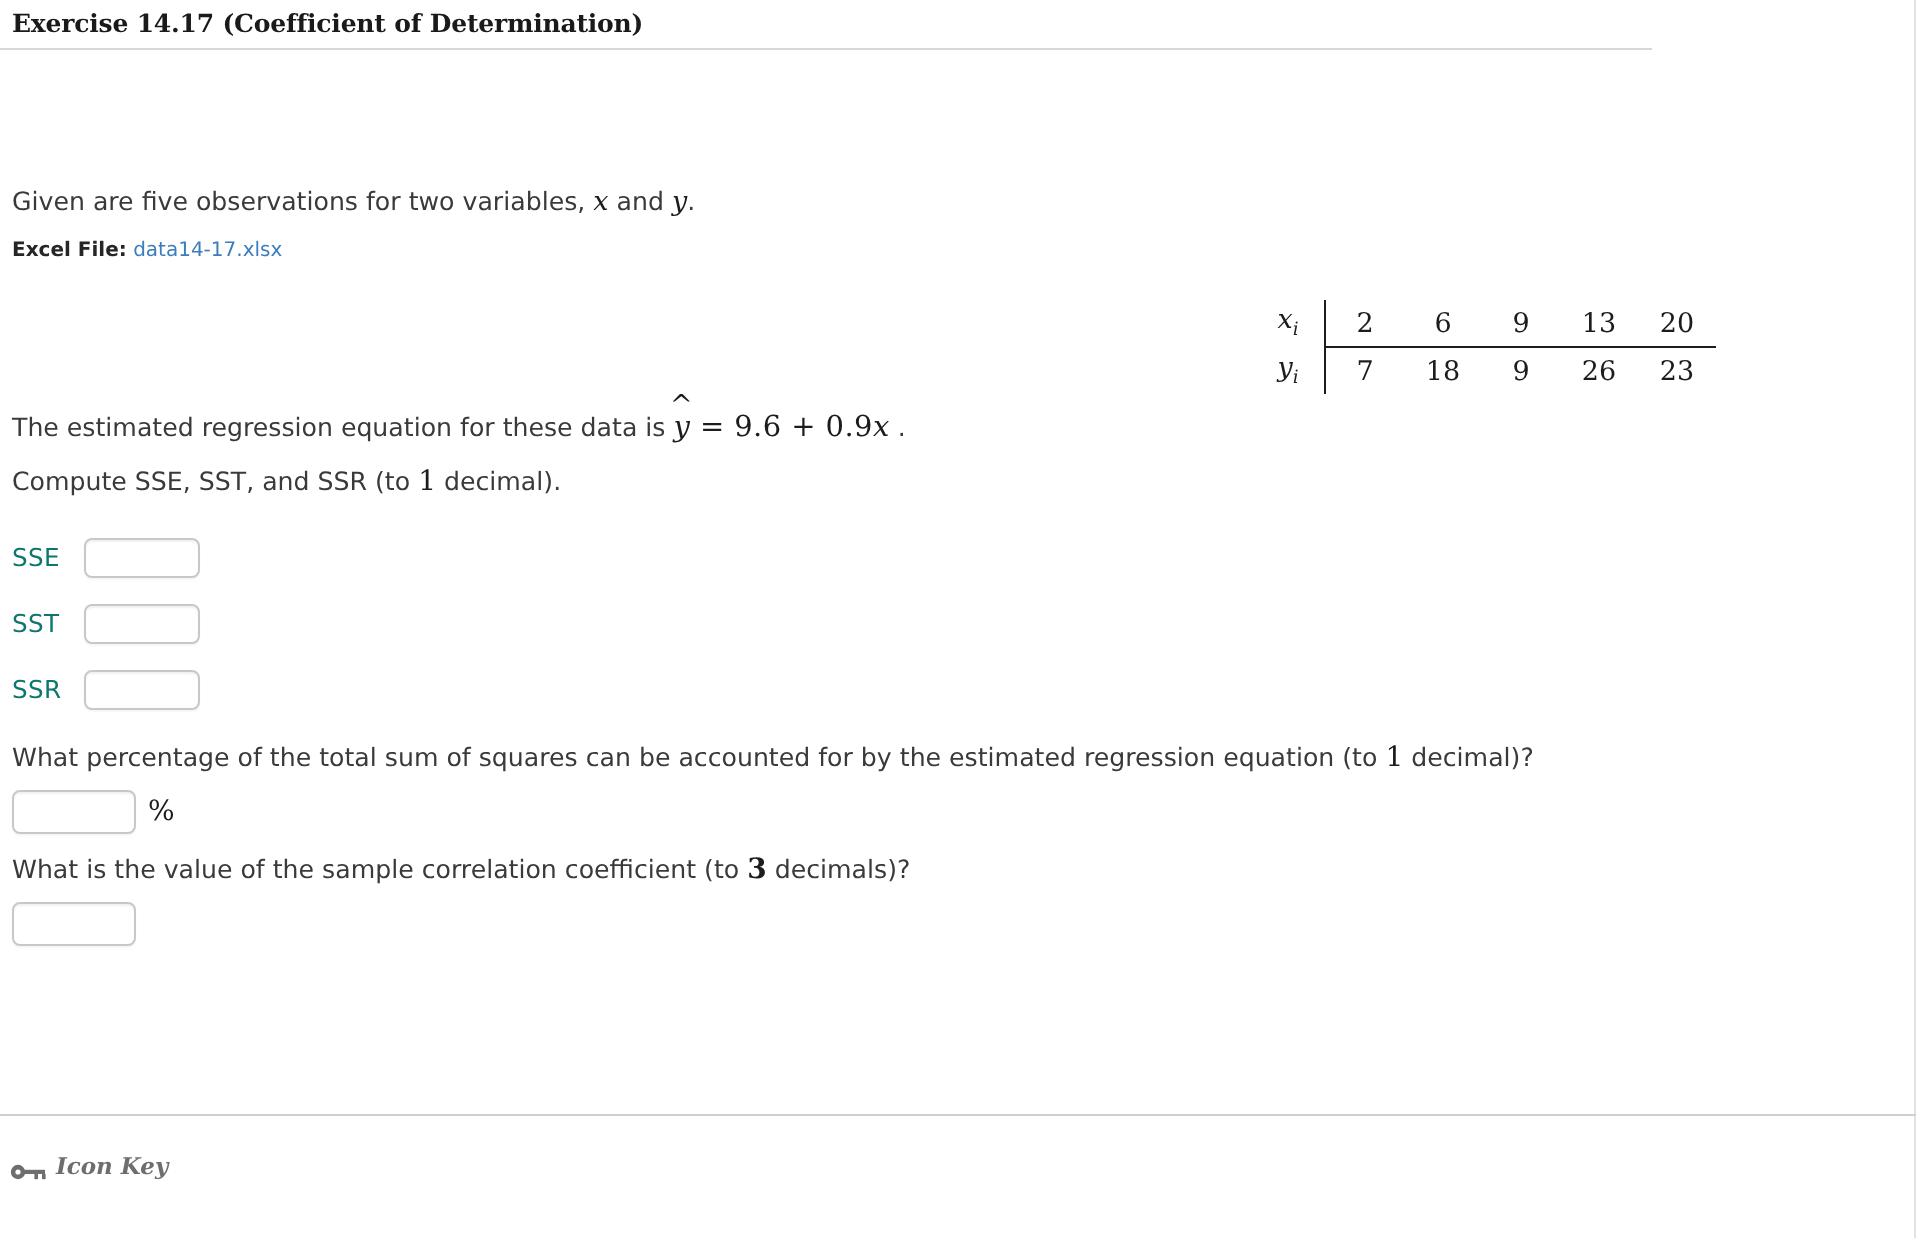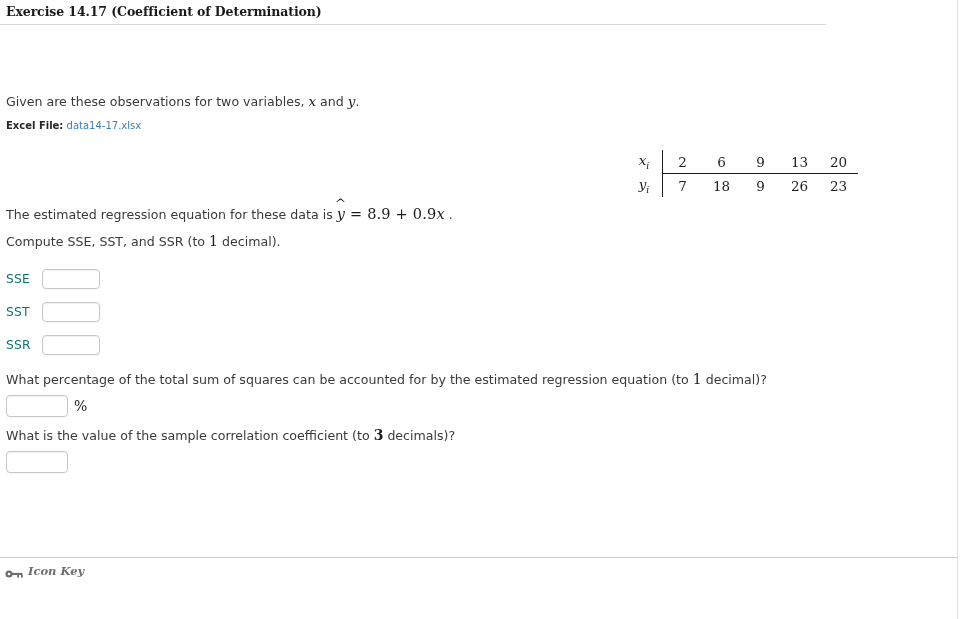--- a/index.html
+++ b/index.html
@@ -197,21 +197,21 @@
     position: absolute;
     left: 0;
     top: 557px;
     width: 958px;
     height: 1px;
     background: #cfcfcf;
   }
   .icon-key {
     position: absolute;
     left: 5px;
-    top: 564px;
+    top: 576px;
     display: flex;
     align-items: center;
     cursor: pointer;
   }
   .key-icon {
     width: 20px;
     height: 12px;
     display: inline-block;
     margin-right: 3px;
   }
@@ -226,21 +226,21 @@
 </head>
 <body>
 
 <div class="page">
 
   <div class="exercise-header">
     <div class="exercise-title">Exercise 14.17 (Coefficient of Determination)</div>
   </div>
 
   <div class="body-text" style="left:6px; top:93px;">
-    <span>Given are these observations for two variables, </span><span class="mathv">x</span><span> and </span><span class="mathv">y</span><span>.</span>
+    <span>Given are five observations for two variables, </span><span class="mathv">x</span><span> and </span><span class="mathv">y</span><span>.</span>
   </div>
 
   <div class="excel-line">
     <span class="excel-label">Excel File:</span>
     <a class="excel-link" href="#">data14-17.xlsx</a>
   </div>
 
   <table class="data-table">
     <tbody>
       <tr class="toprow">
@@ -256,21 +256,21 @@
         <td class="cell">7</td>
         <td class="cell">18</td>
         <td class="cell">9</td>
         <td class="cell">26</td>
         <td class="cell">23</td>
       </tr>
     </tbody>
   </table>
 
   <div class="body-text" style="left:6px; top:206px;">
-    <span>The estimated regression equation for these data is </span><span class="eq"><span class="hatwrap"><span class="hat">^</span><span>y</span></span><span> = </span><span>8.9</span><span> + </span><span>0.9</span><i>x</i></span><span> .</span>
+    <span>The estimated regression equation for these data is </span><span class="eq"><span class="hatwrap"><span class="hat">^</span><span>y</span></span><span> = </span><span>9.6</span><span> + </span><span>0.9</span><i>x</i></span><span> .</span>
   </div>
 
   <div class="body-text" style="left:6px; top:233px;">
     <span>Compute SSE, SST, and SSR (to </span><span class="mathn">1</span><span> decimal).</span>
   </div>
 
   <div class="ans-row" style="top:269px;">
     <span class="ans-label">SSE</span>
     <input class="ans-input" type="text" value="" style="">
   </div>

